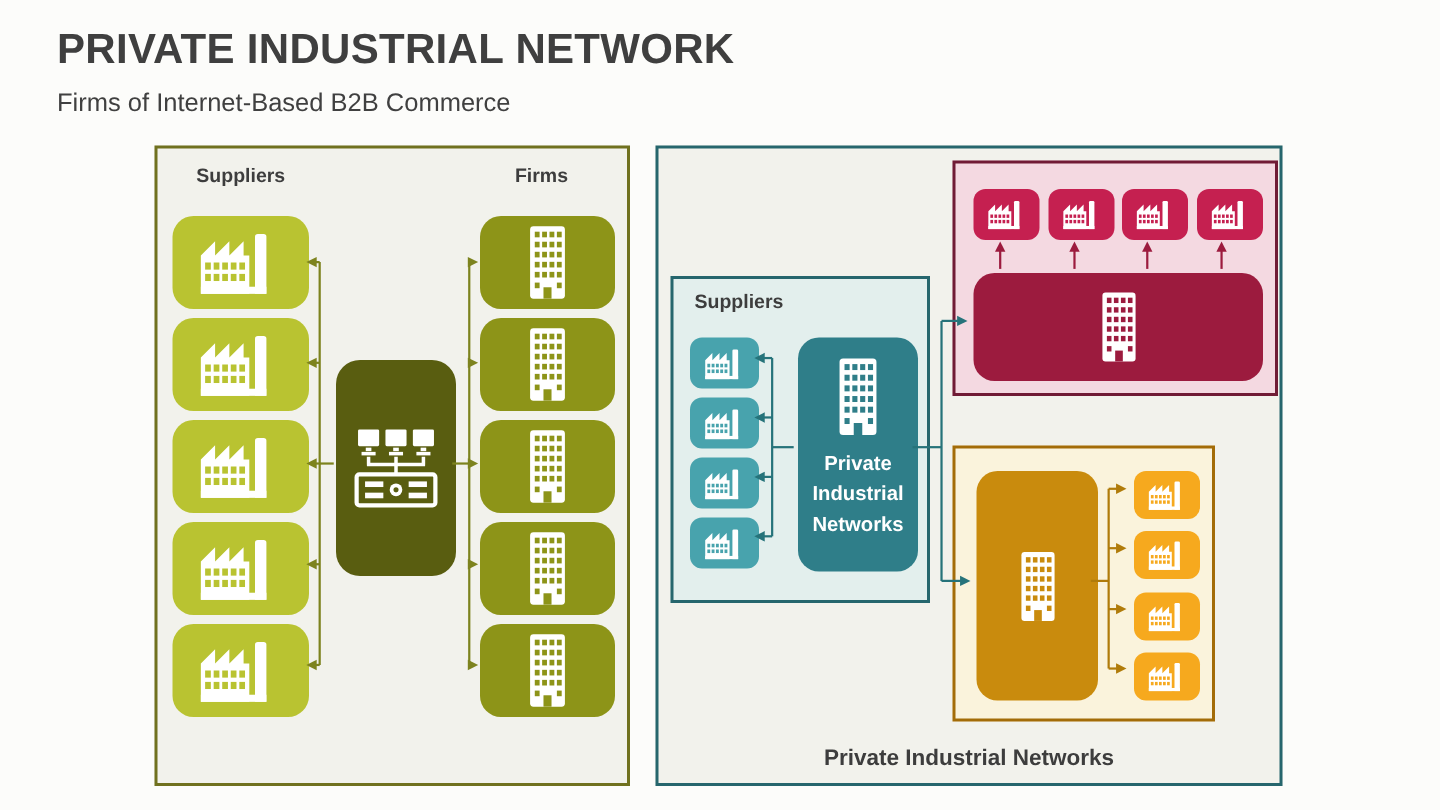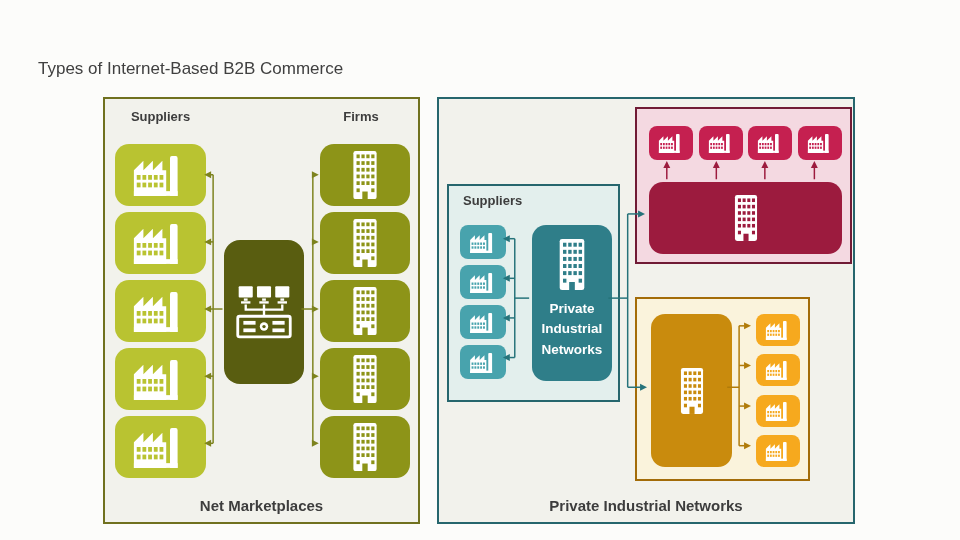--- a/index.html
+++ b/index.html
@@ -104,21 +104,22 @@
         <rect x="41" y="39" width="13" height="4"></rect>
           <rect x="41" y="47" width="13" height="4"></rect>
         <circle cx="32" cy="45" r="4.5"></circle>
       </g>
       <circle cx="32" cy="45" r="1.8" fill="currentColor"></circle>
     </symbol>
   </defs>
 </svg>
 
 <div class="slide">
-  <div class="subtitle">Types of Internet-Based B2B Commerce</div>
+  <div class="title">PRIVATE INDUSTRIAL NETWORK</div>
+  <div class="subtitle">Firms of Internet-Based B2B Commerce</div>
 
   <section class="panel left">
     <div class="col-label sup">Suppliers</div>
     <div class="col-label firms">Firms</div>
 
     <div class="tile lime" style="left:10px;top:45px;width:91px;height:62px">
         <svg class="ic" width="57" height="42">
           <use href="#sym-factory"></use>
         </svg>
       </div>
@@ -199,21 +200,20 @@
           <polygon points="216.5,144 209.5,140.5 209.5,147.5"></polygon>
         <polygon points="100.5,212 107.5,208.5 107.5,215.5"></polygon>
           <polygon points="216.5,212 209.5,208.5 209.5,215.5"></polygon>
         <polygon points="100.5,280 107.5,276.5 107.5,283.5"></polygon>
           <polygon points="216.5,280 209.5,276.5 209.5,283.5"></polygon>
         <polygon points="100.5,348 107.5,344.5 107.5,351.5"></polygon>
           <polygon points="216.5,348 209.5,344.5 209.5,351.5"></polygon>
       </g>
     </svg>
 
-    <div class="caption">Net Marketplaces</div>
   </section>
 
   <section class="panel right">
 
     <div class="subbox" style="left:8px;top:85px;width:173px;height:218px">
       <div class="group-label">Suppliers</div>
       <div class="tile small tealLight" style="left:11px;top:39px;width:46px;height:34px">
           <svg class="ic" width="29" height="21">
             <use href="#sym-factory"></use>
           </svg>

